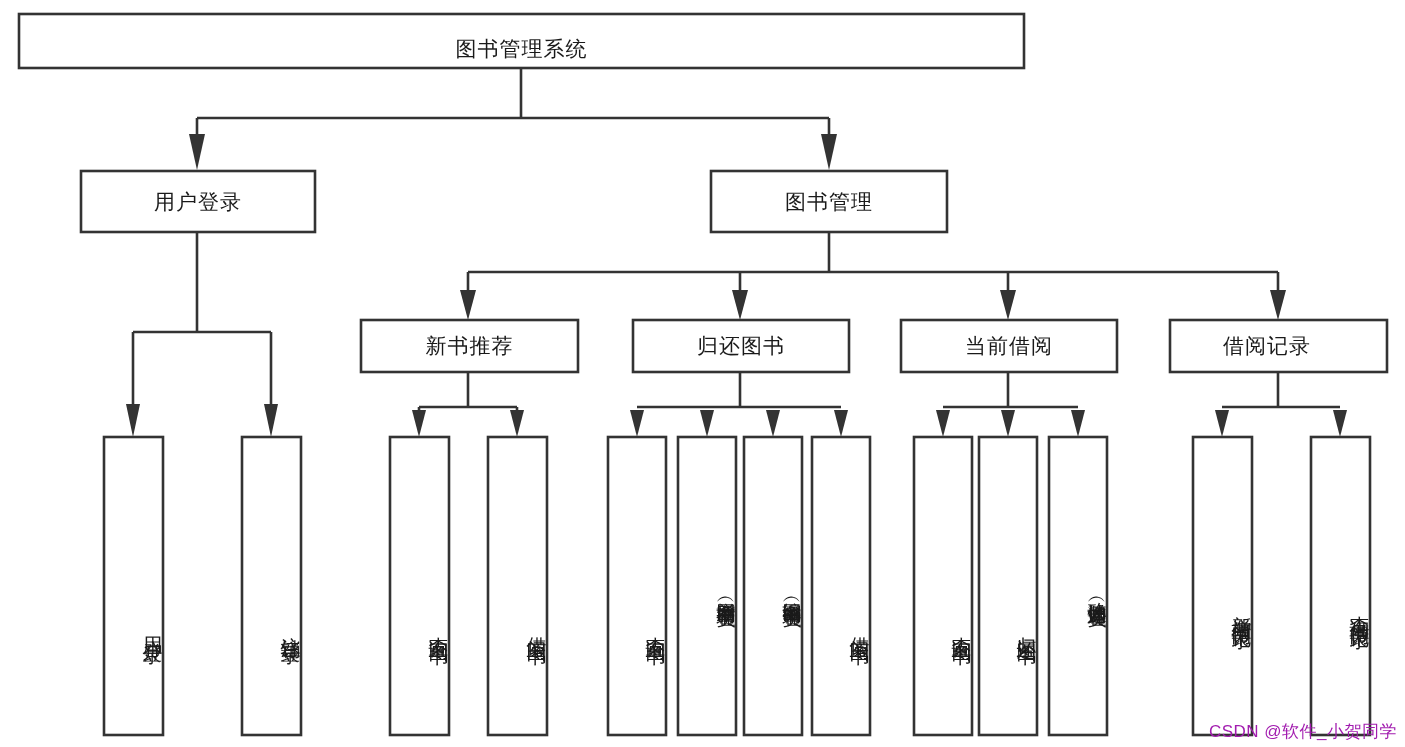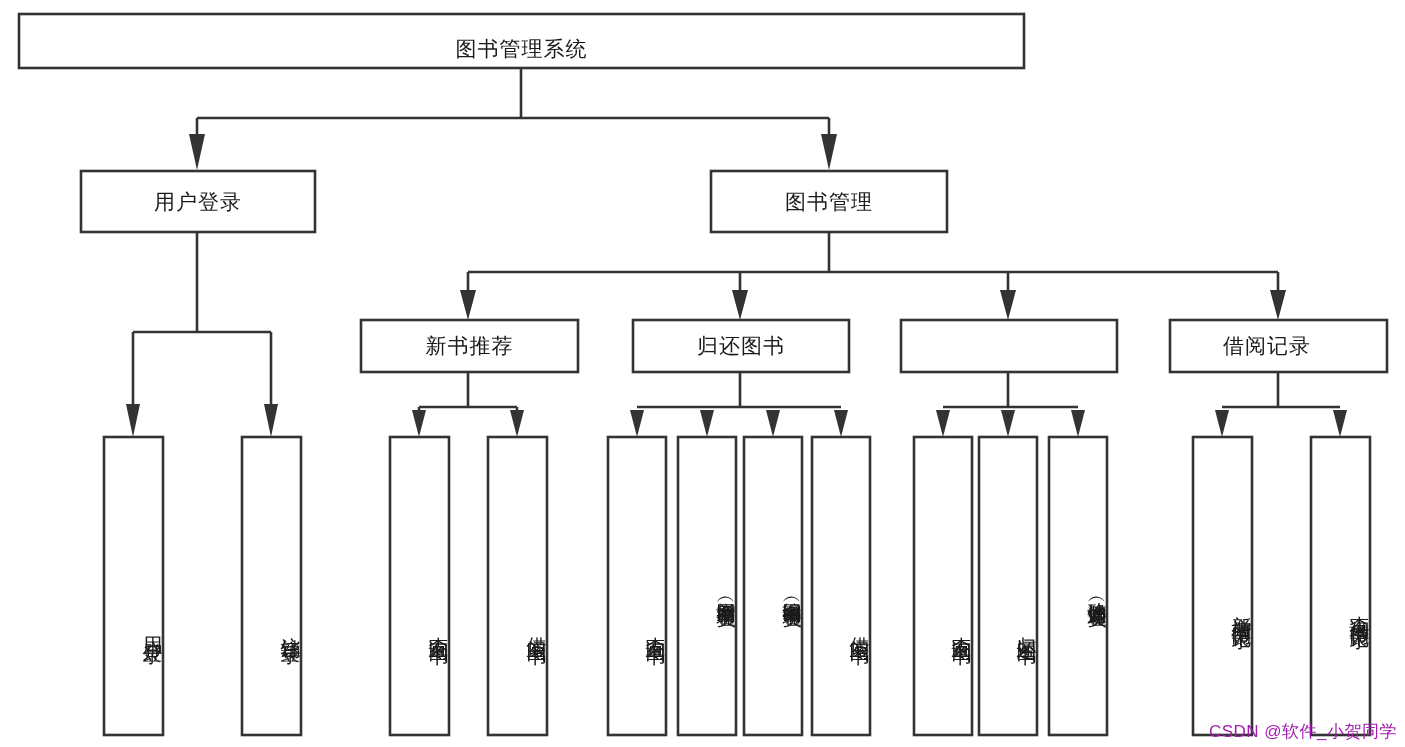--- a/index.html
+++ b/index.html
@@ -172,20 +172,21 @@
   <div class="node-label label-horizontal" style="left:19px; top:14px; width:1005px; height:54px;margin-top:8px;">图书管理系统</div>
 
   <div class="node-label label-horizontal" style="left:81px; top:171px; width:234px; height:61px;">用户登录</div>
 
   <div class="node-label label-horizontal" style="left:711px; top:171px; width:236px; height:61px;">图书管理</div>
 
   <div class="node-label label-horizontal" style="left:361px; top:320px; width:217px; height:52px;">新书推荐</div>
 
   <div class="node-label label-horizontal" style="left:633px; top:320px; width:216px; height:52px;">归还图书</div>
 
+  <div class="node-label label-horizontal" style="left:901px; top:320px; width:216px; height:52px;">当前借阅</div>
 
   <div class="node-label label-horizontal" style="left:1170px; top:320px; width:194px; height:52px;">借阅记录</div>
 
   <div class="node-label label-vertical" style="left:104px; top:437px; width:59px; height:298px; padding-top:82px;">用户登录</div>
 
   <div class="node-label label-vertical" style="left:242px; top:437px; width:59px; height:298px; padding-top:82px;">注销登录</div>
 
   <div class="node-label label-vertical" style="left:390px; top:437px; width:59px; height:298px; padding-top:82px;">查询图书</div>
 
   <div class="node-label label-vertical" style="left:488px; top:437px; width:59px; height:298px; padding-top:82px;">借阅图书</div>

